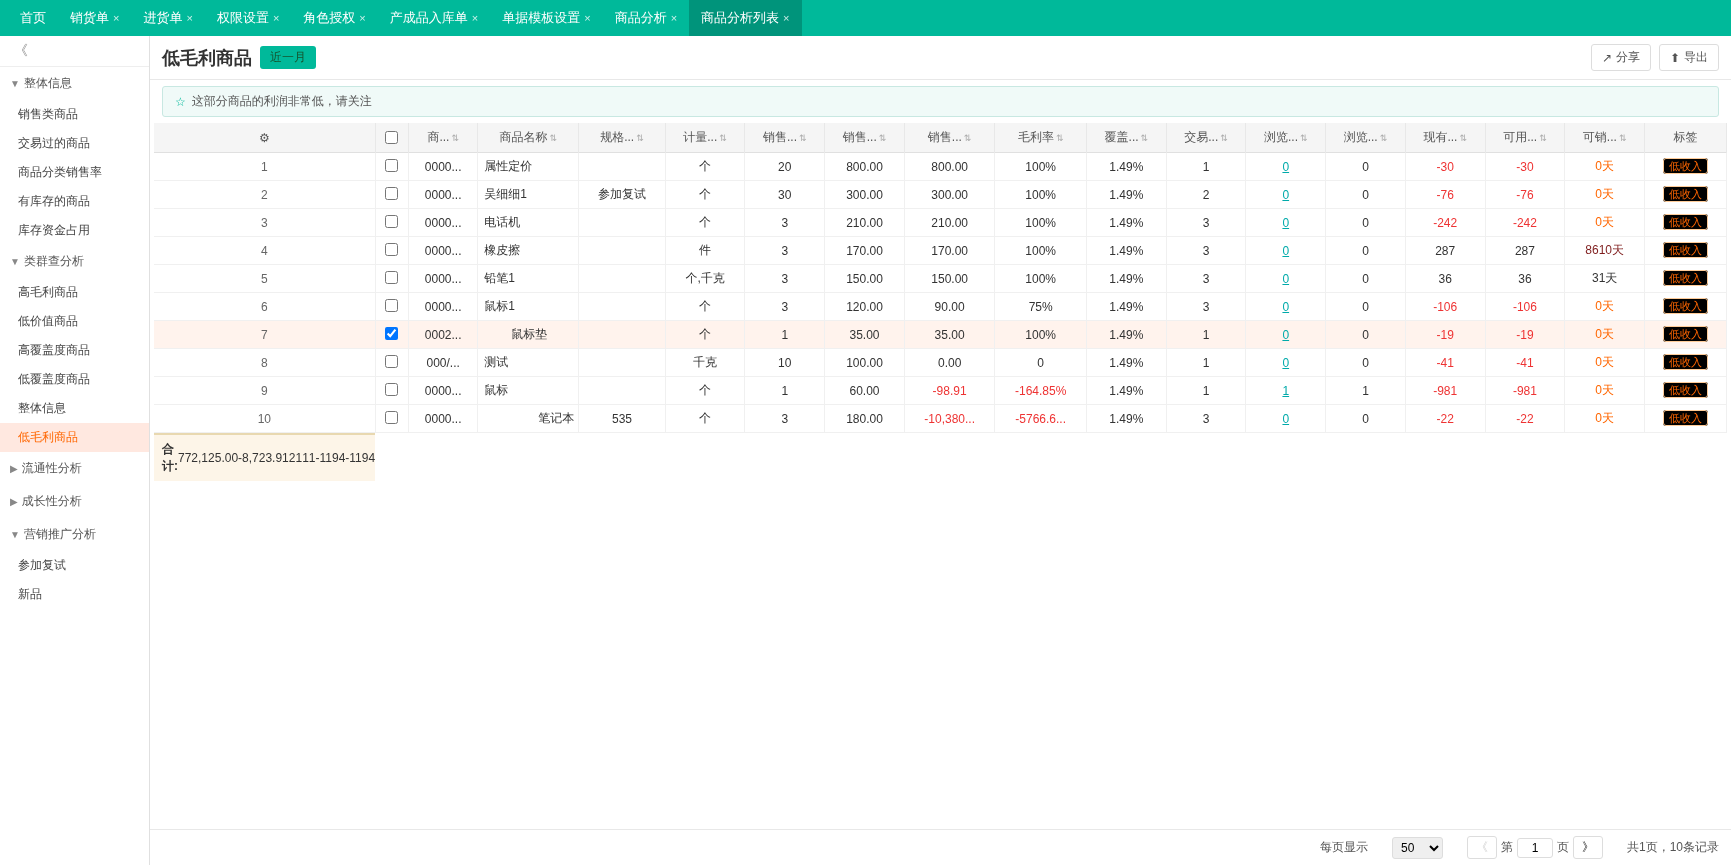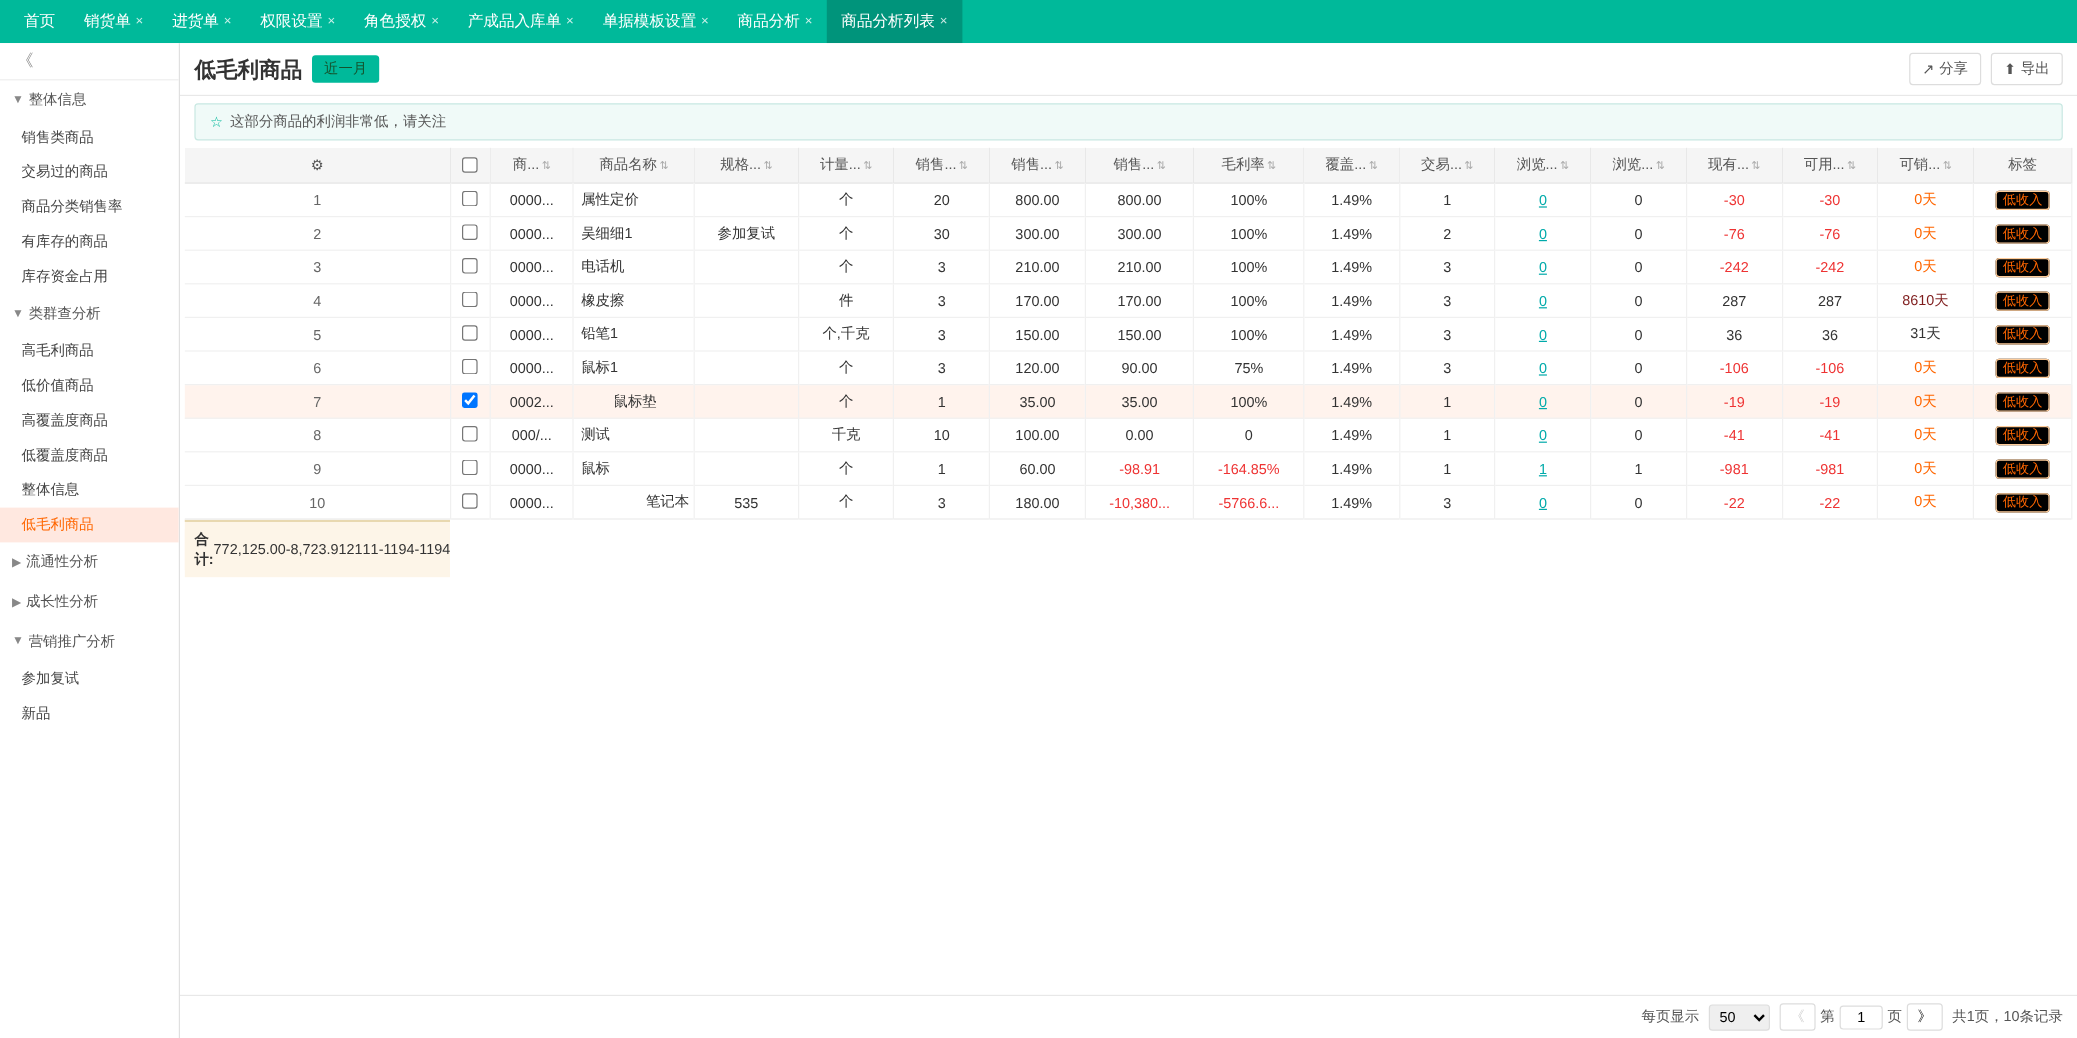--- a/index.html
+++ b/index.html
@@ -215,21 +215,21 @@
       color: #333;
     }
 
     
     .bottom-bar {
       display: flex;
       align-items: center;
       justify-content: flex-end;
       padding: 6px 12px;
       border-top: 1px solid #e8e8e8;
-      gap: 8px;
+      gap: 24px;
       background: #fff;
       font-size: 12px;
       color: #555;
     }
     .page-size-select {
       border: 1px solid #ddd;
       border-radius: 3px;
       padding: 2px 4px;
       font-size: 12px;
     }

